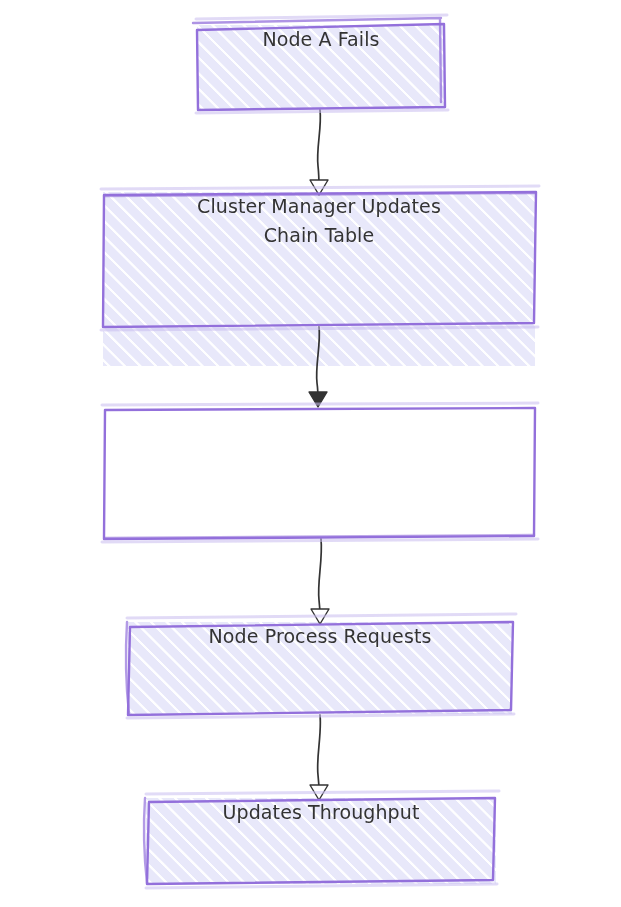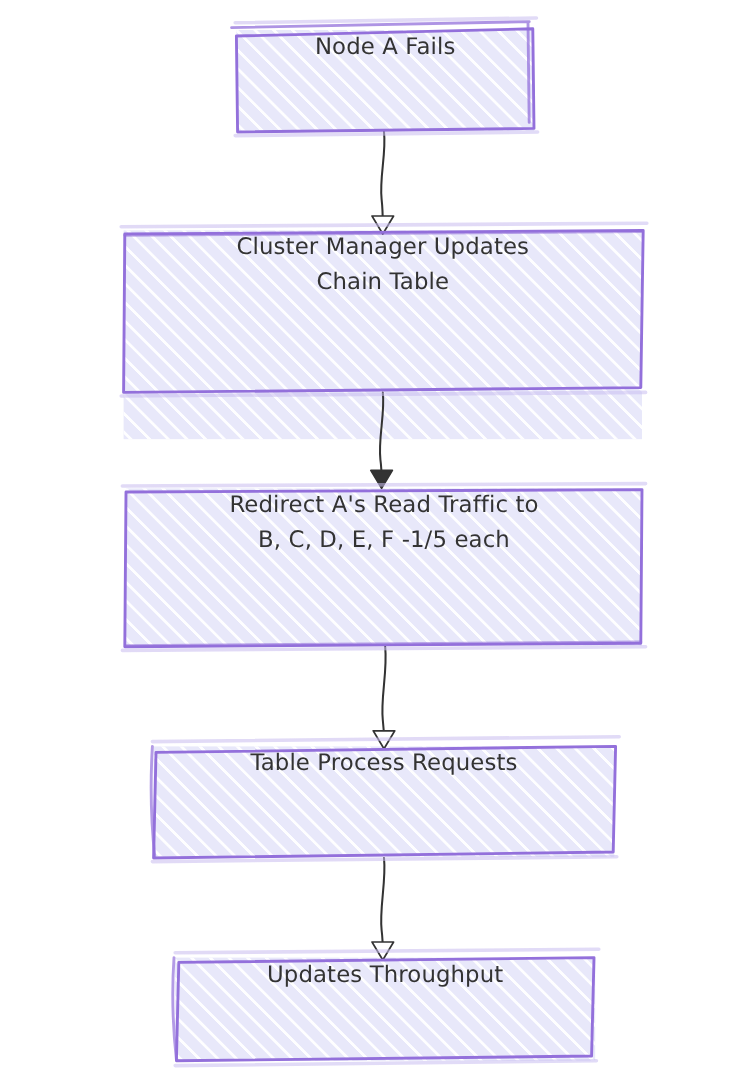--- a/index.html
+++ b/index.html
@@ -94,27 +94,23 @@
 
   <div class="node n1">
     <span class="label">Node A Fails</span>
   </div>
 
   <div class="node n2">
     <span class="label">Cluster Manager Updates
 Chain Table</span>
   </div>
 
-  <div class="node n3">
-    <span class="label">Redirect A's Read Traffic to
-B, C, D, E, F -1/5 each</span>
-  </div>
 
   <div class="node n4">
-    <span class="label">Table Process Requests</span>
+    <span class="label">Node Process Requests</span>
   </div>
 
   <div class="node n5">
     <span class="label">Updates Throughput</span>
   </div>
 
   <svg class="sketch-layer" width="621" height="907" viewBox="0 0 621 907" xmlns="http://www.w3.org/2000/svg">
     <g fill="none" stroke="#9370db" stroke-width="2.4" stroke-linecap="round" stroke-linejoin="round">
 
       <path d="M197,30 L444,24 L445,107 L198,110 Z"></path>

